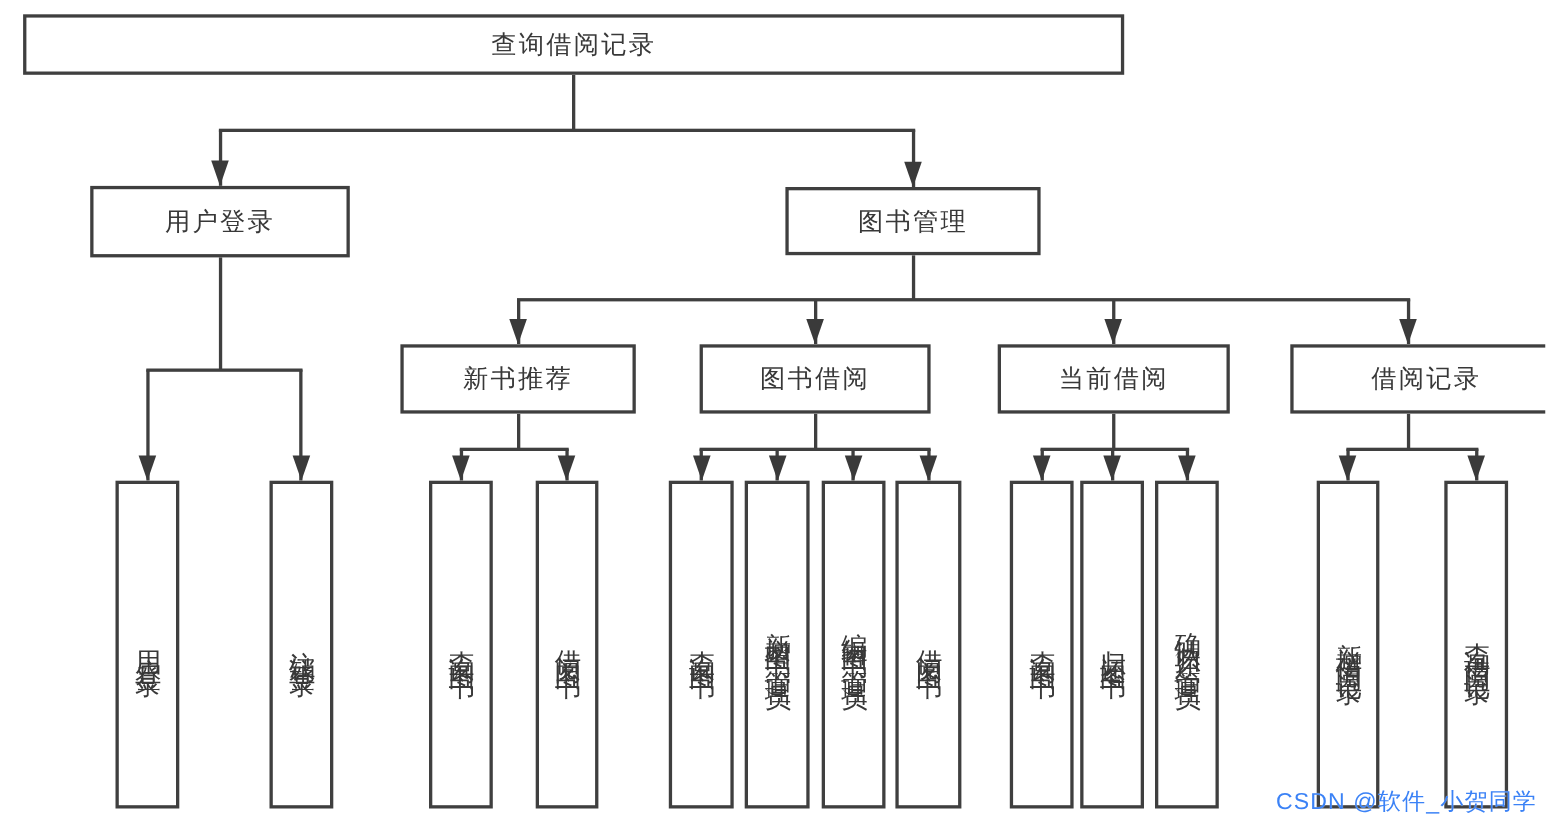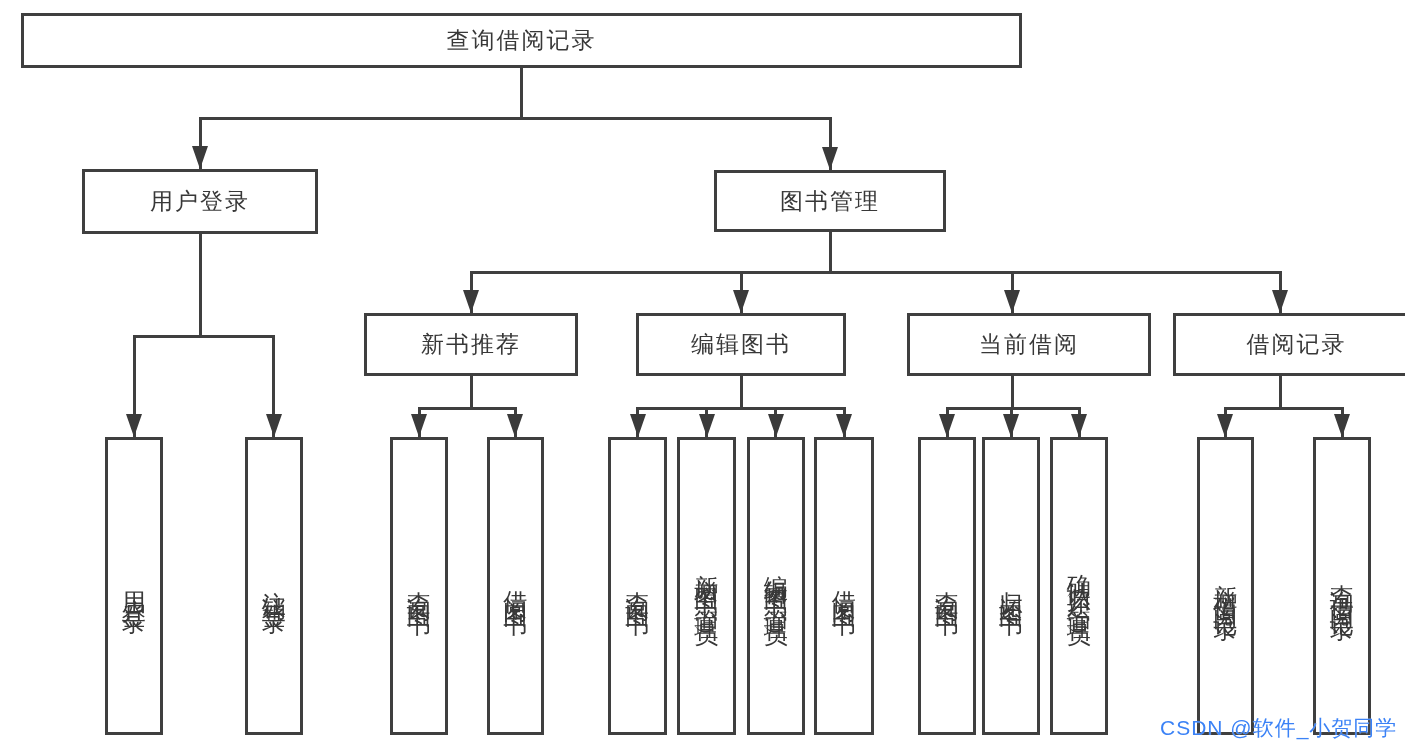--- a/index.html
+++ b/index.html
@@ -117,23 +117,23 @@
     <span>用户登录</span>
   </div>
   <div class="node node-h" style="left:364px; top:313px; width:214px; height:63px;">
     <span>新书推荐</span>
   </div>
 
   <div class="node node-h" style="left:714px; top:170px; width:232px; height:62px;">
     <span>图书管理</span>
   </div>
   <div class="node node-h" style="left:636px; top:313px; width:210px; height:63px;">
-    <span>编辑图书</span>
+    <span>图书借阅</span>
   </div>
-  <div class="node node-h" style="left:907px; top:313px; width:244px; height:63px;">
+  <div class="node node-h" style="left:907px; top:313px; width:211px; height:63px;">
     <span>当前借阅</span>
   </div>
   <div class="node node-h" style="left:1173px; top:313px; width:247px; height:63px;">
     <span>借阅记录</span>
   </div>
 
   <div class="node node-v" style="left:105px; top:437px; width:58px; height:298px;">
     <span class="vtext">用户登录</span>
   </div>
   <div class="node node-v" style="left:245px; top:437px; width:58px; height:298px;">

